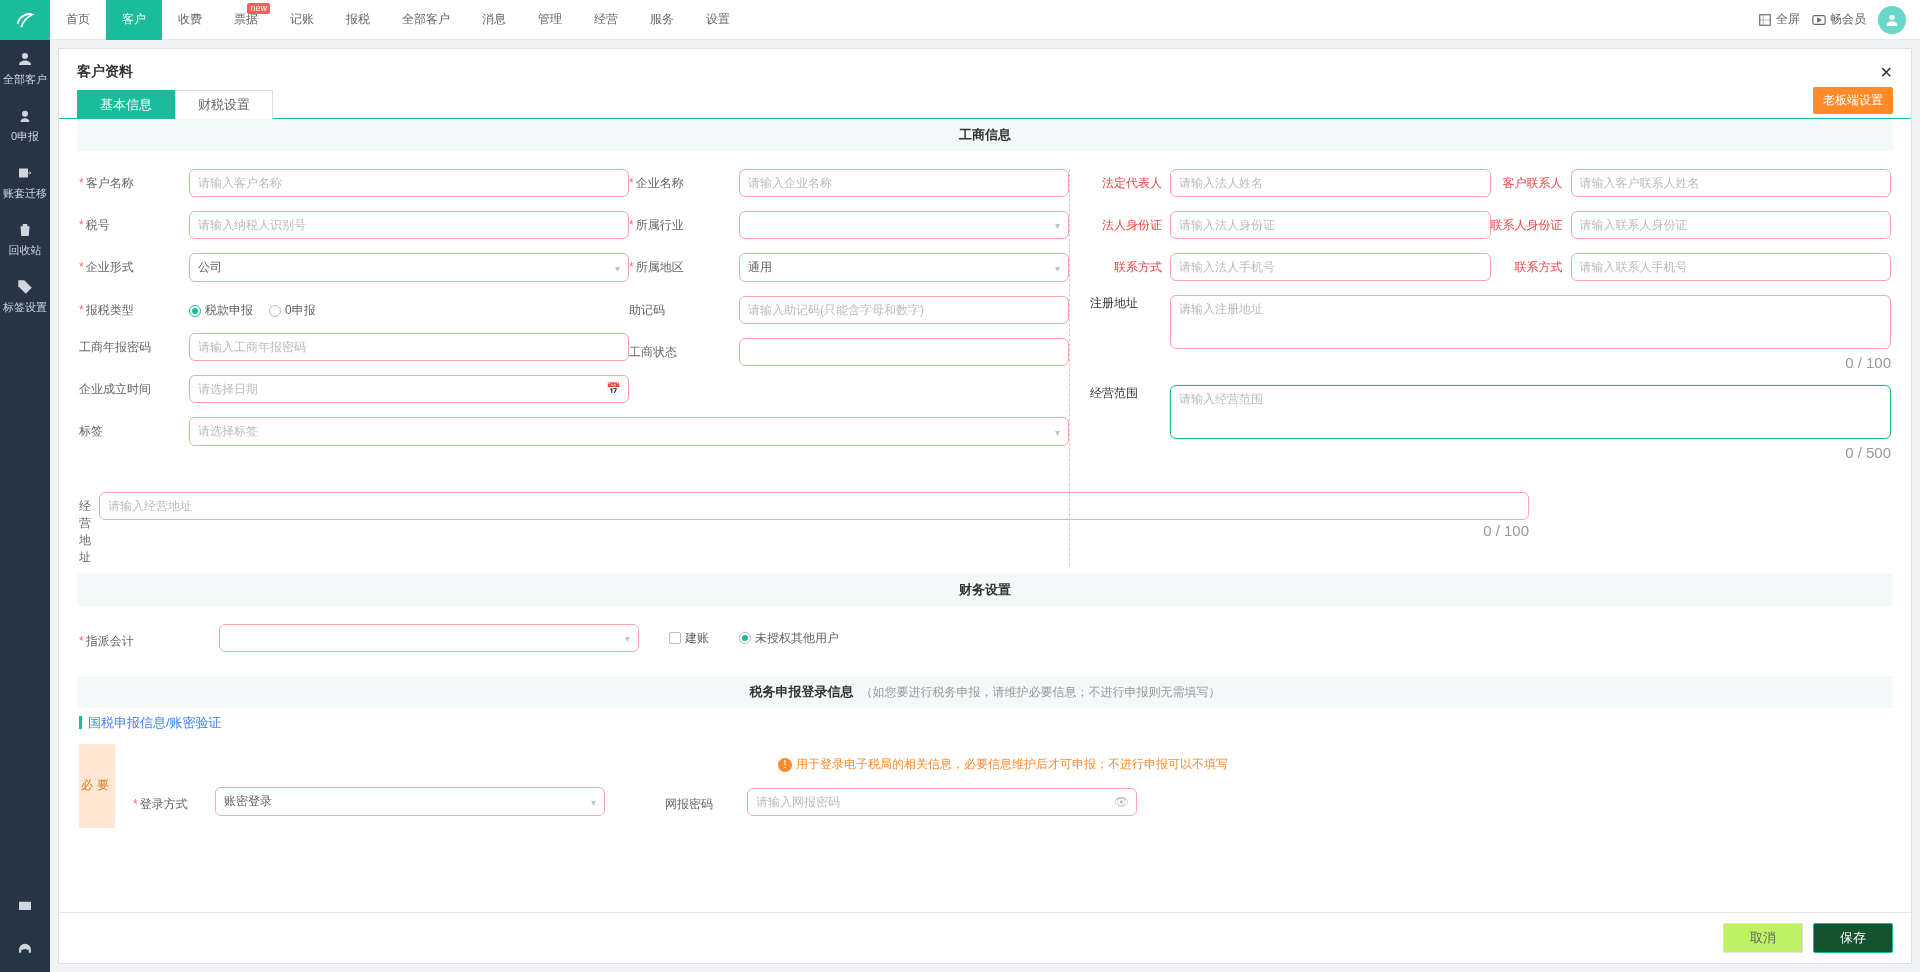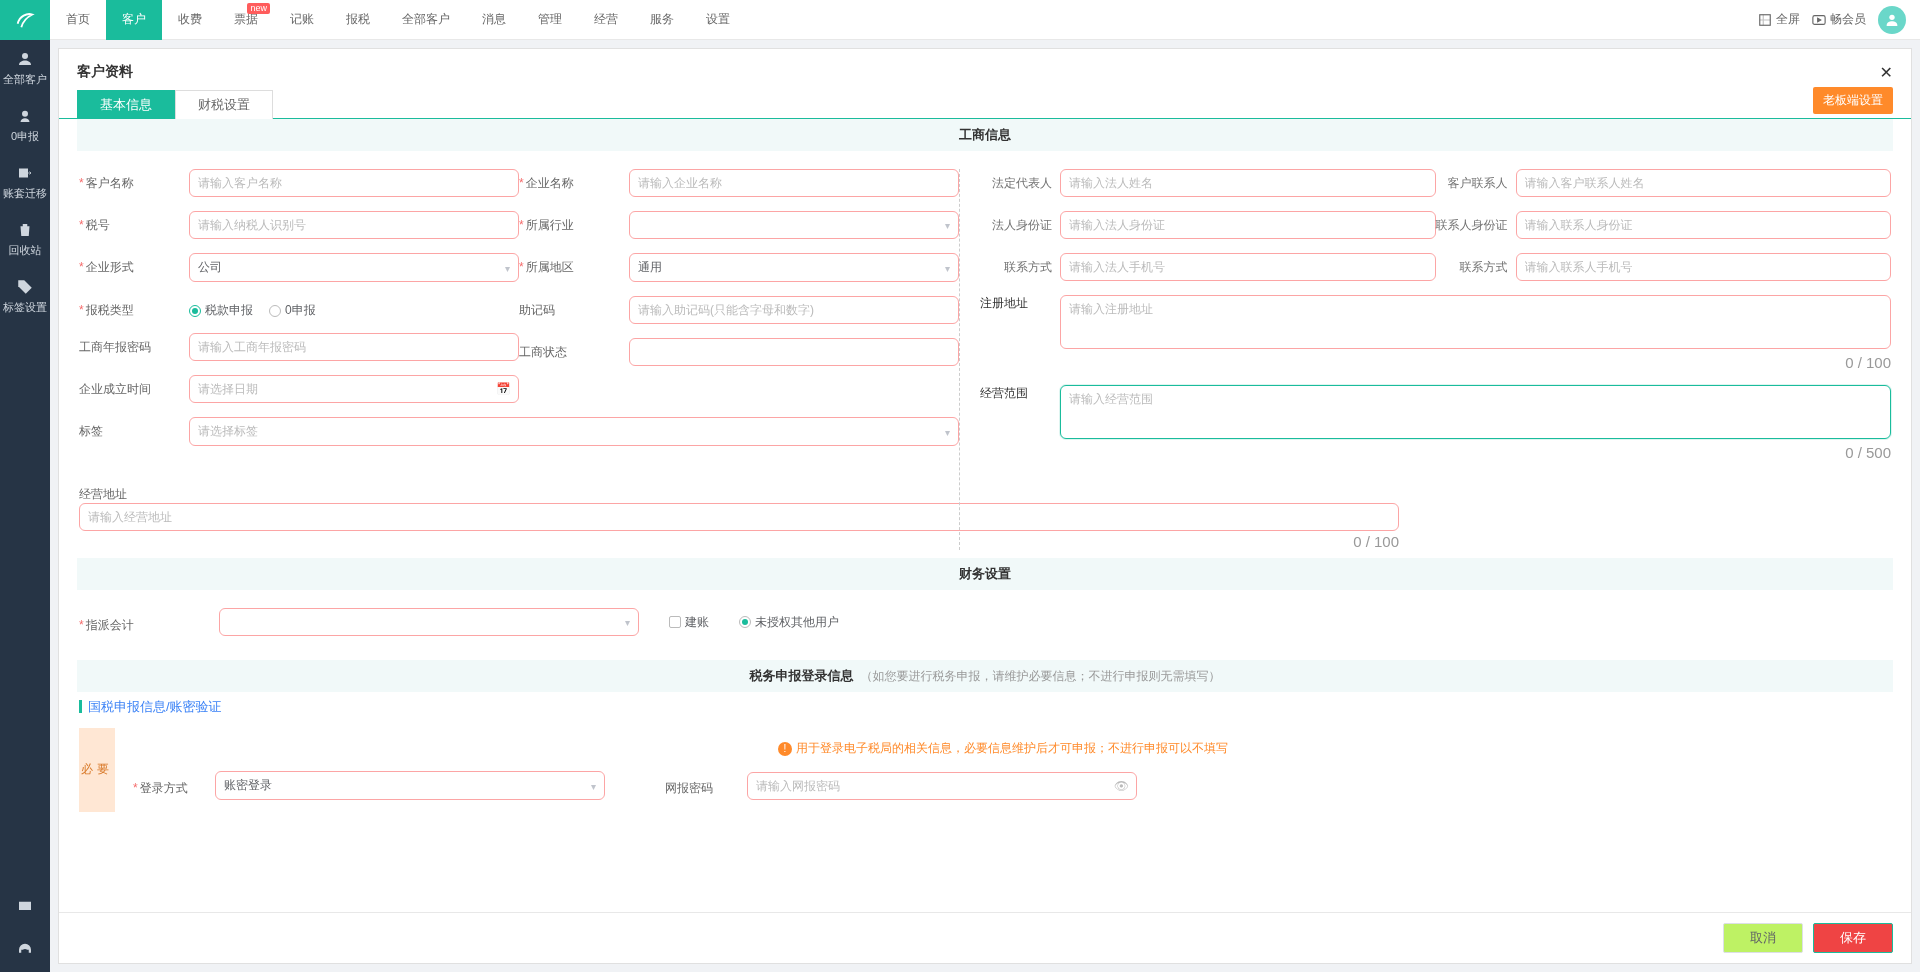--- a/index.html
+++ b/index.html
@@ -69,21 +69,21 @@
 .radio { display: flex; align-items: center; gap: 4px; cursor: pointer; color: #606266; }
 .radio-dot { width: 12px; height: 12px; border: 1px solid #bbb; border-radius: 50%; display: inline-flex; align-items: center; justify-content: center; }
 .radio.checked .radio-dot { border-color: #1abc9c; }
 .radio.checked .radio-dot::after { content: ""; width: 6px; height: 6px; background: #1abc9c; border-radius: 50%; }
 .date-input { position: relative; }
 .date-icon { position: absolute; right: 8px; top: 50%; transform: translateY(-50%); color: #c0c4cc; }
 
 
 .pair-row { display: flex; gap: 0; }
 .pair-row .pair { display: flex; align-items: flex-start; flex: 1; }
-.pair .plabel { width: 80px; text-align: right; padding-right: 8px; color: #737373; padding-top: 6px; }
+.pair .plabel { width: 80px; text-align: right; padding-right: 8px; color: #ef4444; padding-top: 6px; }
 
 
 .fin-row { display: flex; align-items: center; padding: 18px 0 24px; gap: 30px; }
 .fin-row .flabel { width: 140px; }
 .check { display: flex; align-items: center; gap: 4px; color: #606266; cursor: pointer; }
 .check-box { width: 12px; height: 12px; border: 1px solid #bbb; border-radius: 2px; }
 .check.round .check-box { border-radius: 50%; position: relative; }
 .check.round.checked .check-box::after { content: ""; position: absolute; inset: 2px; border-radius:50%; background: #1abc9c; }
 
 
@@ -96,21 +96,21 @@
 .tax-note { color: #ff8a2a; display:flex; align-items:center; gap:4px; justify-content:center; padding-bottom: 14px; }
 .tax-note-icon { width:14px; height:14px; border-radius:50%; background:#ff8a2a; color:#fff; display:inline-flex; align-items:center; justify-content:center; font-size:10px; }
 .tax-form { display:flex; gap: 60px; align-items:center; }
 .tax-form .frow .flabel { width: 82px; }
 .pwd-wrap { position: relative; flex:1; }
 .eye-icon { position:absolute; right:8px; top:50%; transform:translateY(-50%); color:#bbb; cursor:pointer; }
 
 
 .footer { border-top: 1px solid #e8e8e8; padding: 10px 18px; display: flex; justify-content: flex-end; gap: 10px; background:#fff; }
 .btn { padding: 5px 26px; border-radius: 2px; font-size: 13px; cursor: pointer; border: 1px solid #dcdfe6; background: #bef264; color: #606266; }
-.btn.primary { background: #ef4444; color: #fff; border-color: #1abc9c; }
+.btn.primary { background: #14532d; color: #fff; border-color: #1abc9c; }
 
 .sec-hint { font-size: 12px; color: #999; font-weight: normal; }
 
 .w420 { width: 420px; }
 .w380 { width: 390px; }
 
 </style>
 </head>
 <body>
 
@@ -268,21 +268,21 @@
               <div class="frow">
                   <div class="flabel">企业成立时间</div>
                   <div class="fctrl date-input"><input class="input" placeholder="请选择日期" style=""><span class="date-icon">📅</span></div>
                 </div>
               <div class="frow">
                   <div class="flabel">标签</div>
                   <div class="fctrl">
                     <div class="select" style="width:calc(100% + 440px);"><span style="color:#bbb;">请选择标签</span><span class="select-caret">▾</span></div>
                   </div>
                 </div>
-              <div class="frow" style="margin-top:20px;flex-direction:column;">
+              <div class="frow" style="margin-top:32px;">
                   <div class="flabel">经营地址</div>
                   <div class="fctrl" style="width:calc(100% + 440px); flex:none;"><input class="input" style="width: calc(100% + 440px);" placeholder="请输入经营地址"><div class="counter" style="width:calc(100% + 440px);">0 / 100</div></div>
                 </div>
             </div>
 
             <div class="form-col col2">
               <div class="frow">
                   <div class="flabel req">企业名称</div>
                   <div class="fctrl"><input class="input" placeholder="请输入企业名称" style=""></div>
                 </div>

